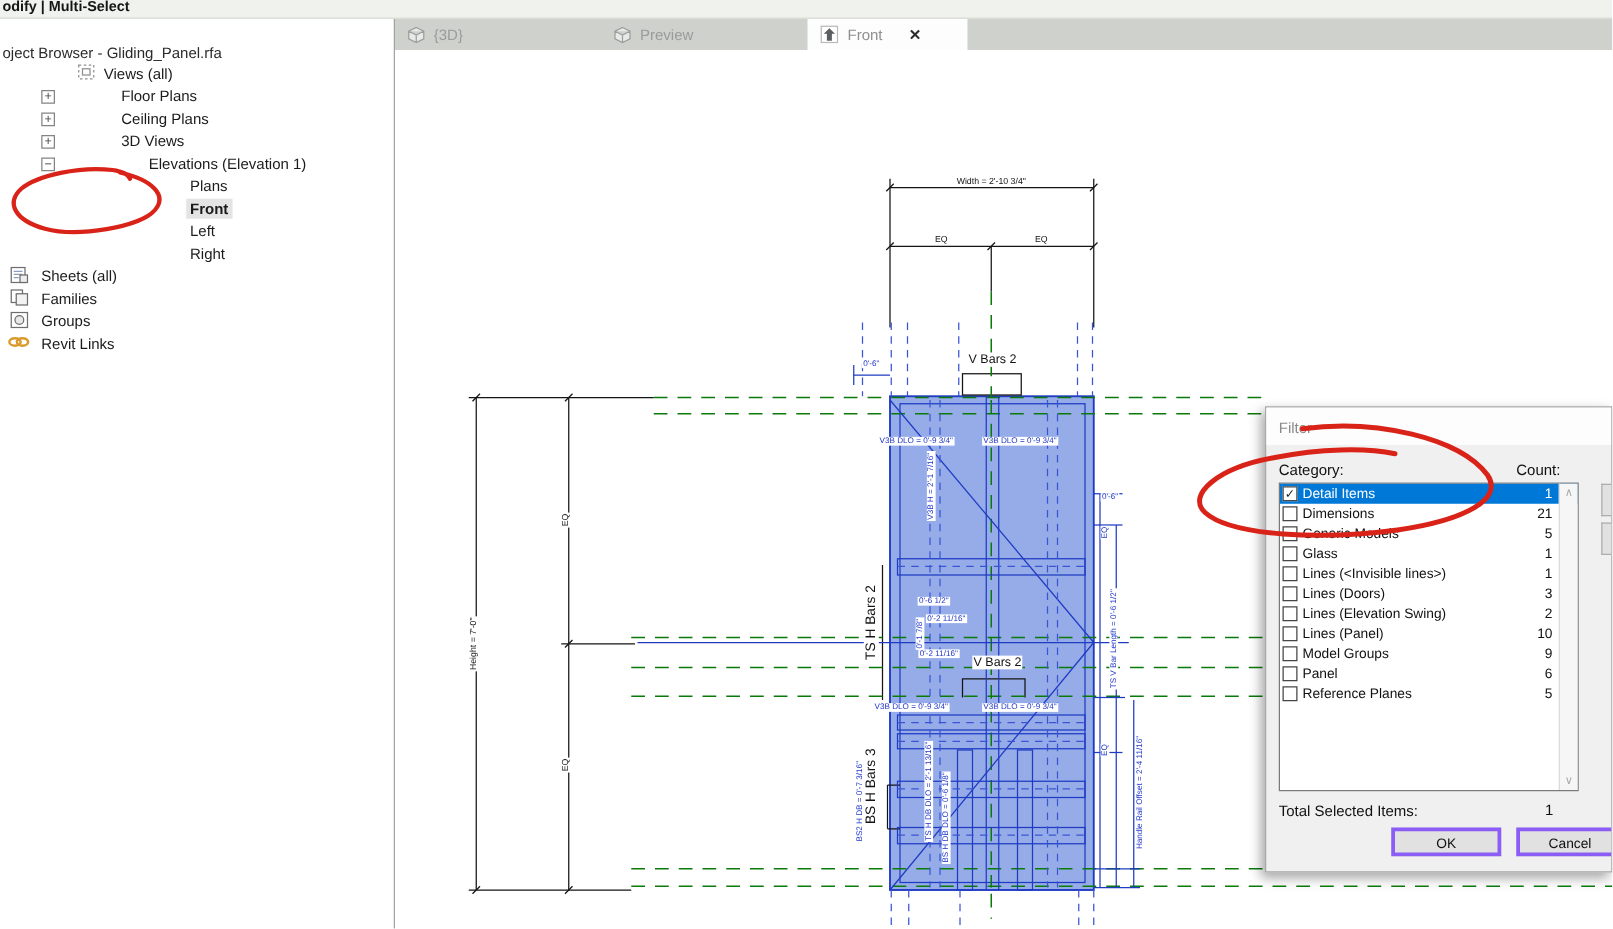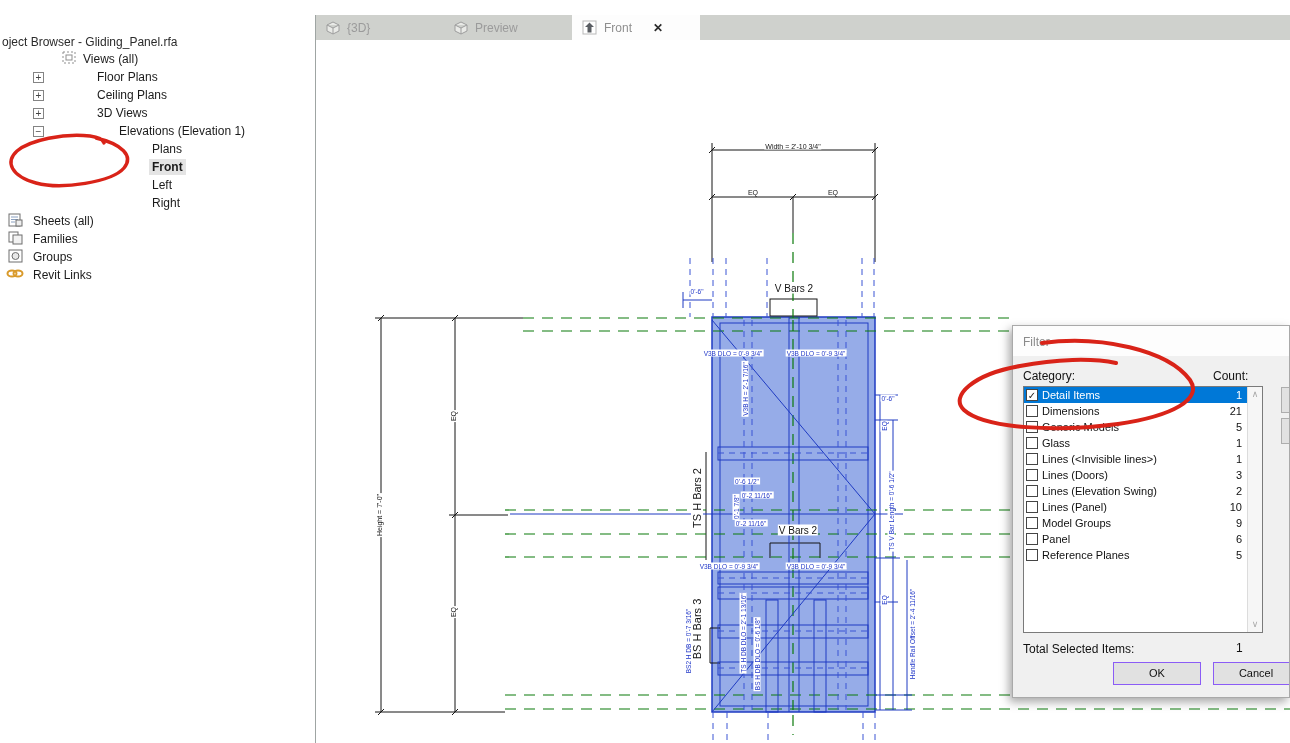--- a/index.html
+++ b/index.html
@@ -7,21 +7,21 @@
   body { font-family:"Liberation Sans", sans-serif; background:#fff; position:relative; }
   .screen { position:absolute; left:0; top:0; width:1290px; height:743px; background:#fff; overflow:hidden; }
 
   
   .ribbon-strip { position:absolute; left:0; top:0; width:1290px; height:15px;
     background:#f0f2ed; border-bottom:1px solid #d7d9d4; z-index:12; }
   .ribbon-strip .ctx { position:absolute; left:2px; top:0px; font-size:11.5px; font-weight:700; color:#151515; }
 
   
   .tabbar { position:absolute; left:316px; top:15px; width:974px; height:25px;
-    background:#cfd1cd; z-index:11; display:flex; }
+    background:#cfd1cd; z-index:11; display:flex;gap:37px; }
   .vtab { width:128px; height:25px; display:flex; align-items:center; gap:7px;
     padding-left:10px; color:#9b9b9b; font-size:12px; cursor:default; }
   .vtab.active { background:#fdfdfd; color:#8f8f8f; }
   .vtab .close { margin-left:14px; color:#2b2b2b; font-size:12px; font-weight:700; }
   .cube-icon svg, .home-icon svg { display:block; }
 
   
   .browser { position:absolute; left:0; top:15px; width:316px; height:728px;
     background:#ffffff; border-right:1px solid #9fa5a3; z-index:10; }
   .browser-title { position:absolute; left:2px; top:20px; font-size:12px; color:#2b2b2b; }
@@ -45,21 +45,21 @@
   .lrow { position:relative; height:16px; display:flex; align-items:center; font-size:11px; color:#111;
     padding-left:2px; padding-right:20px; }
   .lrow.selected { background:#0078d7; color:#fff; }
   .cbx { width:12px; height:12px; border:1px solid #454545; background:#fff; margin-right:4px;
     font-size:10px; line-height:11px; text-align:center; color:#222; flex:none; }
   .lrow .lcount { margin-left:auto; }
   .vscroll { position:absolute; right:0; top:0; width:15px; height:245px; background:#f6f6f6;
     border-left:1px solid #dcdcdc; }
   .varrow { position:absolute; left:0; width:14px; height:15px; text-align:center; font-size:9px;
     color:#a9a9a9; line-height:14px; }
-  .btn { position:absolute; background:#e1e1e1; border:1px solid #8b5cf6; font-size:11px; color:#111;
+  .btn { position:absolute; background:#e1e1e1; border:3px solid #8b5cf6; font-size:11px; color:#111;
     text-align:center; line-height:21px; }
   .side-btn { position:absolute; left:268px; width:10px; height:26px; background:#e1e1e1;
     border:1px solid #adadad; border-right:none; }
 
   
   .canvas { position:absolute; left:0; top:0; width:1290px; height:743px; z-index:1; }
   .dlbl { position:absolute; white-space:nowrap; background:#fff; transform:translate(-50%,-50%);
     color:#141414; padding:0 1px; }
   .dlbl.vert { transform:translate(-50%,-50%) rotate(-90deg); }
   .dlbl.blue { color:#2037c8; }
@@ -203,20 +203,23 @@
     <div class="dlbl f6 blue" style="left:757px; top:495px;">0'-2 11/16"</div>
     <div class="dlbl f6 blue vert" style="left:736px; top:507px;">0'-1 7/8"</div>
     <div class="dlbl f6 blue" style="left:751px; top:523px;">0'-2 11/16"</div>
     <div class="dlbl f6 blue" style="left:729px; top:566px;">V3B DLO = 0'-9 3/4"</div>
     <div class="dlbl f6 blue" style="left:816px; top:566px;">V3B DLO = 0'-9 3/4"</div>
     <div class="dlbl f6 blue vert" style="left:743px; top:633px;">TS H DB DLO = 2'-1 13/16"</div>
     <div class="dlbl f6 blue vert" style="left:757px; top:654px;">BS H DB DLO = 0'-6 1/8"</div>
     <div class="dlbl f6 blue vert" style="left:688px; top:641px;">BS2 H DB = 0'-7 3/16"</div>
   </div>
 
+  <div class="ribbon-strip">
+    <div class="ctx">odify | Multi-Select</div>
+  </div>
 
   <div class="tabbar">
     <div class="vtab">
       <span class="cube-icon">
         <svg width="14" height="14" viewBox="0 0 14 14">
             <path d="M7 1 L13 4 V10 L7 13 L1 10 V4 Z M1 4 L7 7 L13 4 M7 7 V13" fill="#e9eae7" stroke="#9d9d9d" stroke-width="1"></path>
           </svg>
       </span>
       <span>{3D}</span>
     </div>

